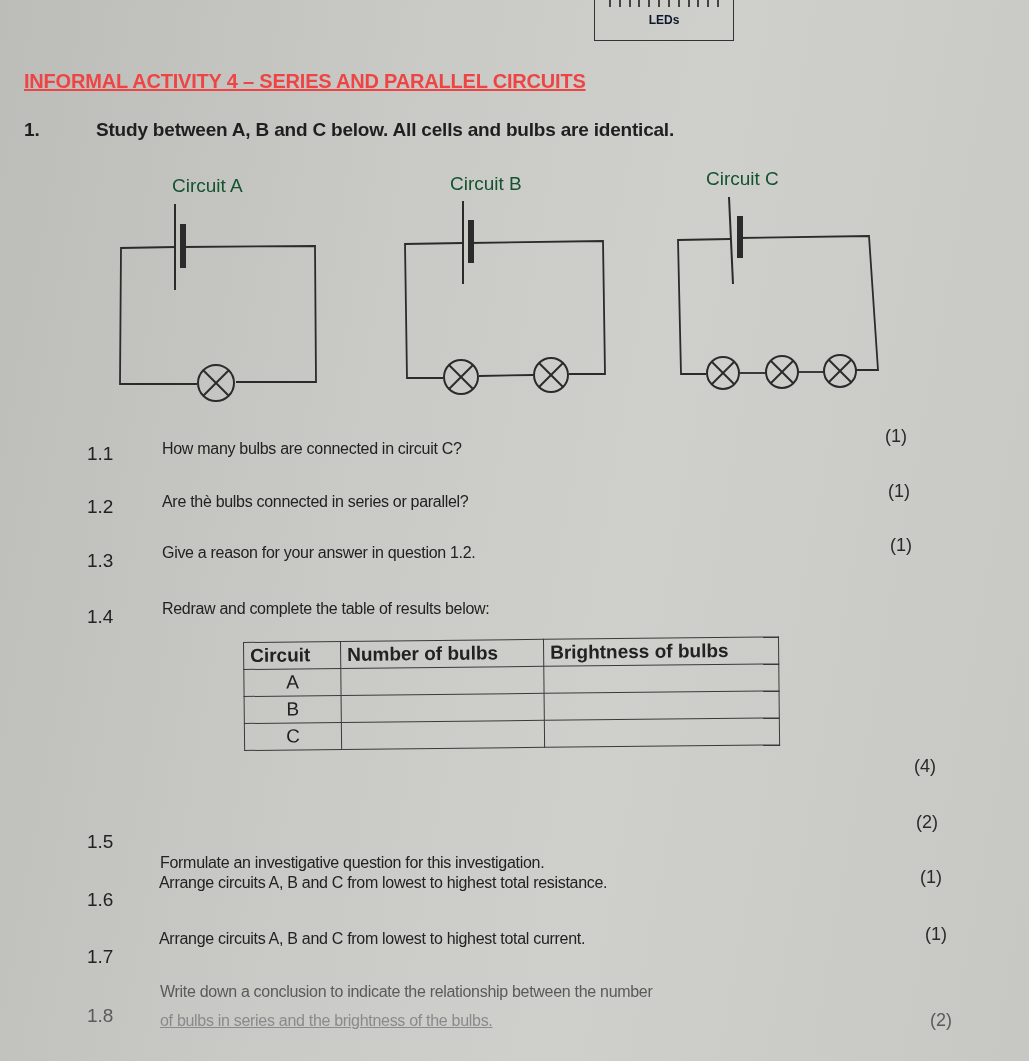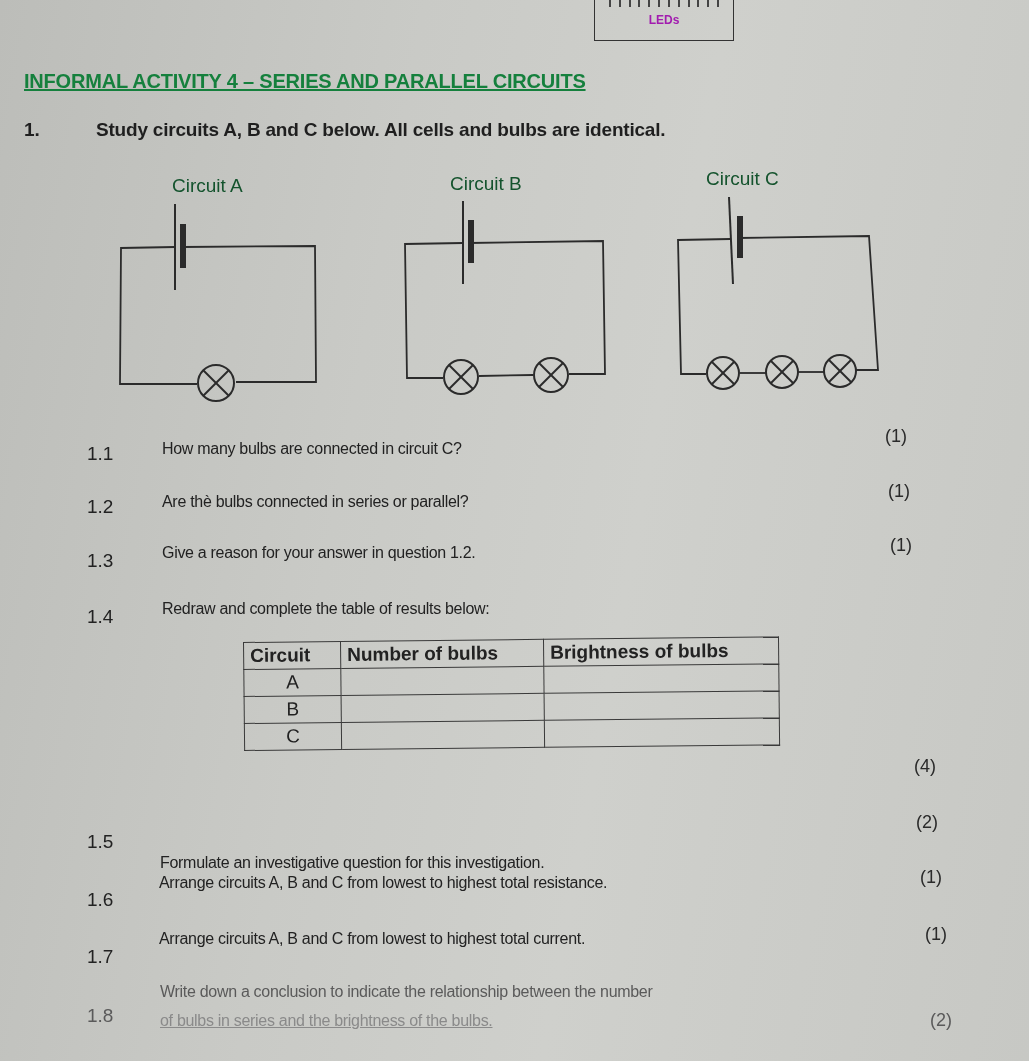--- a/index.html
+++ b/index.html
@@ -23,27 +23,27 @@
     }
     .leds-ticks {
       position: absolute; left: 14px; top: 2px; width: 110px; height: 10px;
       display: flex; justify-content: space-between;
     }
     .leds-ticks span {
       width: 2px; height: 9px; background: #444; display: block;
     }
     .leds-label {
       position: absolute; left: 0; right: 0; top: 17px; text-align: center;
-      font-size: 12px; font-weight: bold; color: #a21caf;
+      font-size: 12px; font-weight: bold; color: #0f172a;
     }
     .heading {
       left: 24px; top: 70px;
       font-size: 20px; font-weight: bold; text-decoration: underline;
       letter-spacing: -0.2px;
-      color: #15803d;
+      color: #ef4444;
     }
     .q-main-num { left: 24px; top: 119px; font-size: 19px; font-weight: bold; }
     .q-main-text { left: 96px; top: 119px; font-size: 19px; font-weight: bold; letter-spacing: -0.2px; }
     .circuit-label {
       font-size: 19px; color: #14532d;
     }
     svg.circuit { position: absolute; overflow: visible; }
     .q-num { font-size: 19px; color: #222; }
     .q-text { font-size: 16px; color: #222; letter-spacing: -0.3px; }
     .mark { font-size: 18px; color: #2a2a2a; }
@@ -86,21 +86,21 @@
       <span></span>
       <span></span>
       <span></span>
   </div>
   <div class="leds-label">LEDs</div>
 </div>
 
 <div class="abs heading">INFORMAL ACTIVITY 4 – SERIES AND PARALLEL CIRCUITS</div>
 
 <div class="abs q-main-num">1.</div>
-<div class="abs q-main-text">Study circuits A, B and C below. All cells and bulbs are identical.</div>
+<div class="abs q-main-text">Study between A, B and C below. All cells and bulbs are identical.</div>
 
 <div class="abs circuit-label" style="left:172px; top:175px;">Circuit A</div>
 <svg class="circuit" style="left:115px; top:200px;" width="210" height="200" viewBox="0 0 210 200">
   <g stroke="#2b2b2b" fill="none" stroke-width="1.8">
     <polyline points="60,47 6,48 5,184 82,184"></polyline>
     <polyline points="68,47 200,46 201,182 121,182"></polyline>
     <line x1="60" y1="4" x2="60" y2="90" stroke-width="2"></line>
   </g>
   <rect x="65" y="24" width="6" height="44" fill="#2b2b2b"></rect>
   <g stroke="#2b2b2b" stroke-width="2" fill="none">

